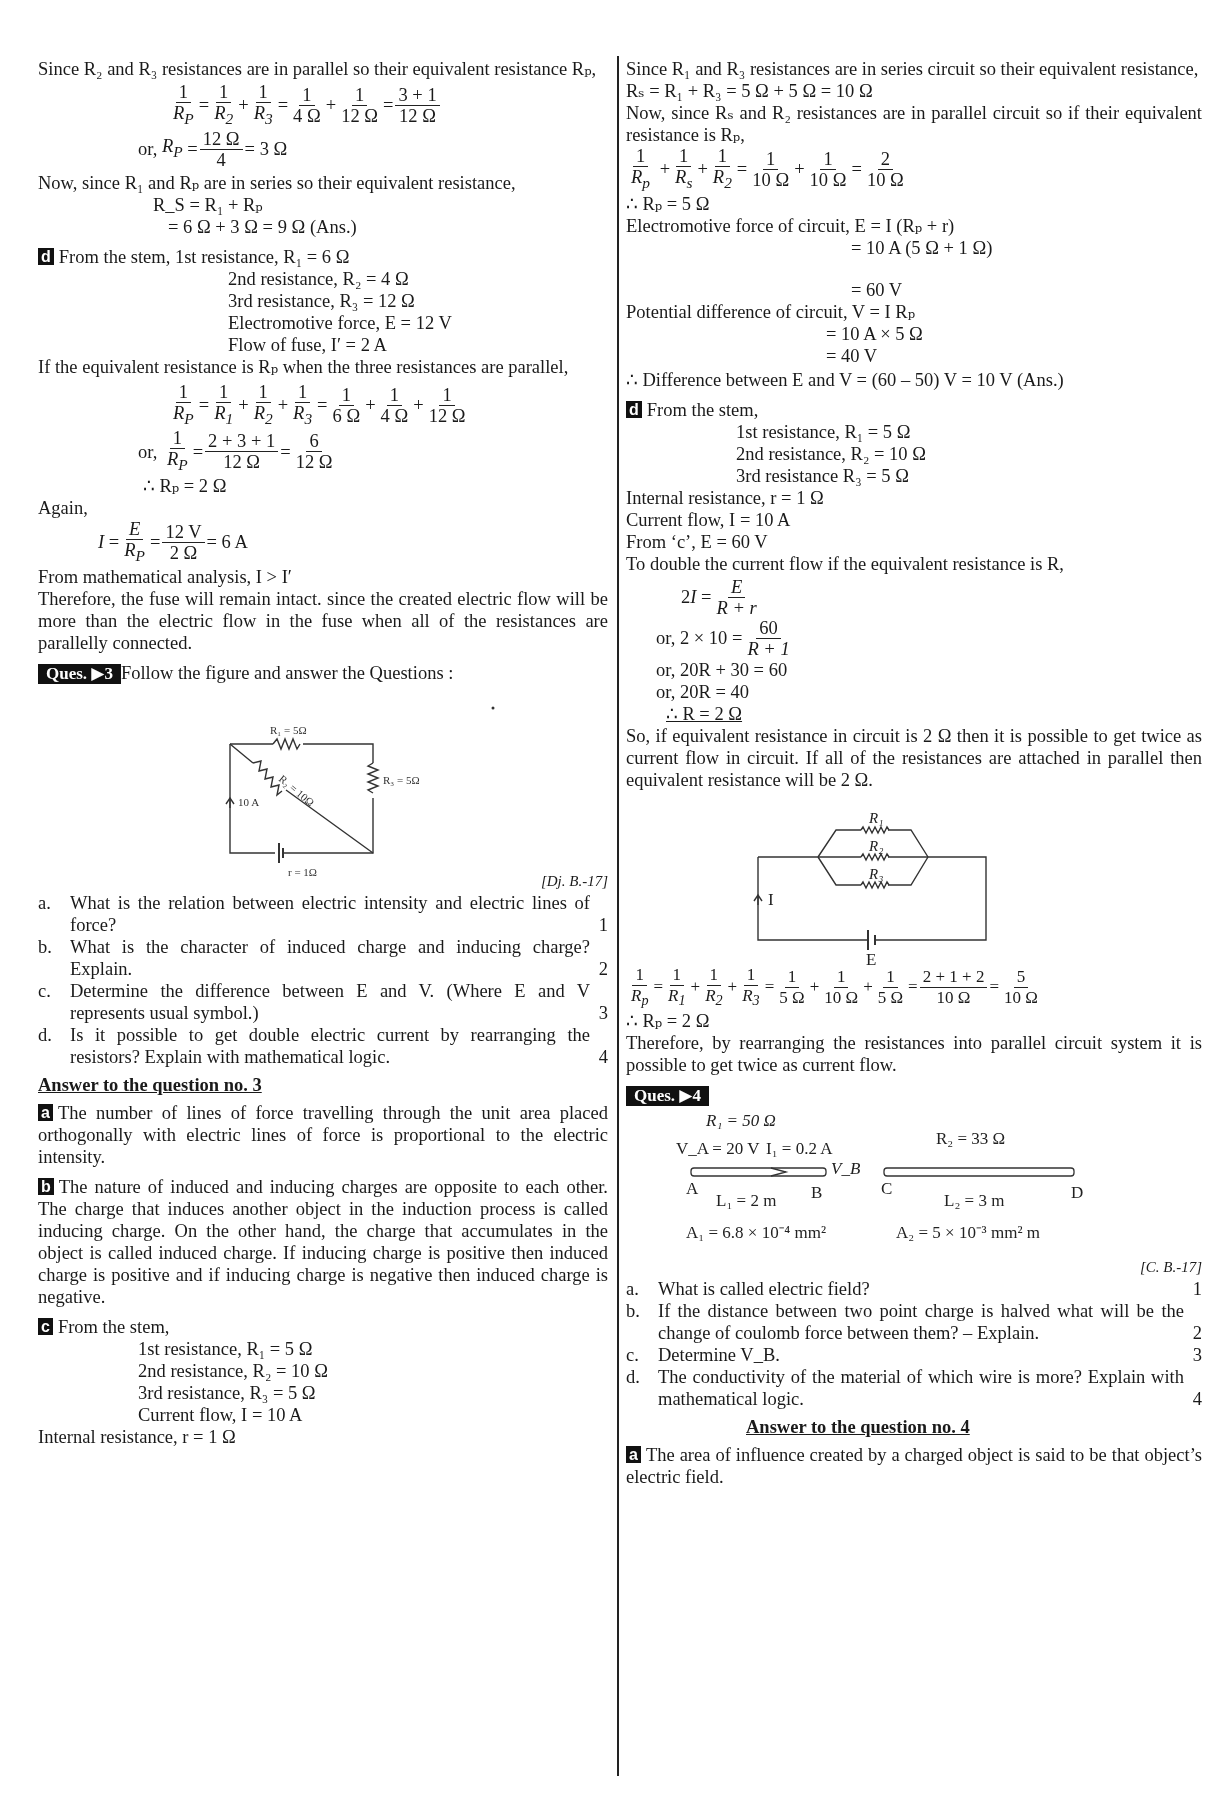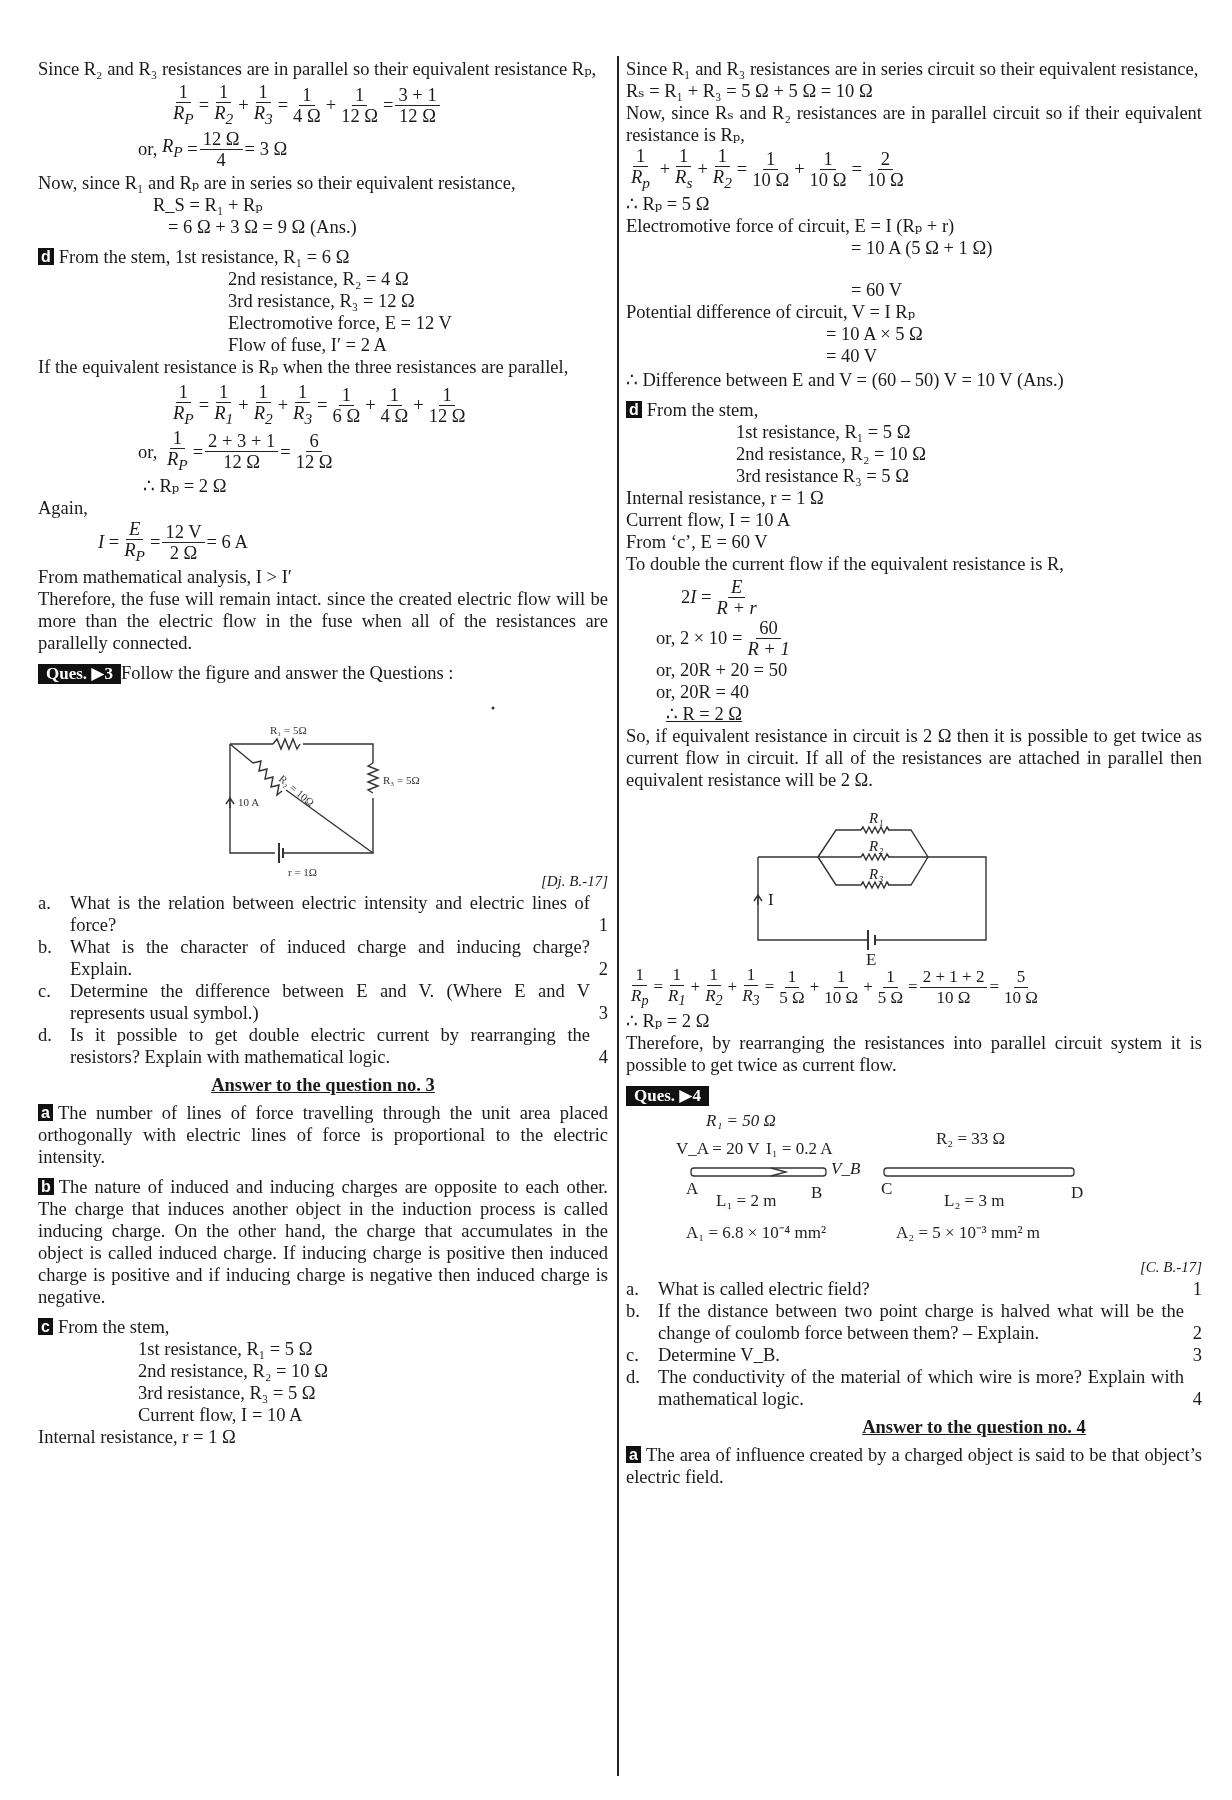--- a/index.html
+++ b/index.html
@@ -11,21 +11,21 @@
   .divider { position:absolute; left:617px; top:56px; width:2px; height:1720px; background:#222; }
   p { margin:0; }
   .just { text-align:justify; }
   .badge { display:inline-block; background:#111; color:#fff; font-weight:bold; font-size:16px; line-height:17px; padding:0 3px; margin-right:5px; font-family:"Liberation Sans",sans-serif; vertical-align:1px; }
   .ques { display:inline-block; background:#111; color:#fff; font-weight:bold; padding:0 8px; font-size:17px; line-height:20px; }
   .math { font-style:italic; }
   .frac { display:inline-flex; flex-direction:column; align-items:center; vertical-align:middle; margin:0 2px; line-height:20px; }
   .frac .num { border-bottom:1.3px solid #222; padding:0 3px; }
   .frac .den { padding:0 3px; }
   .eqline { display:flex; align-items:center; white-space:nowrap; }
-  .heading { text-align:center; font-weight:bold; text-decoration:underline; margin:6px 0; }
+  .heading { text-align:left; font-weight:bold; text-decoration:underline; margin:6px 0; }
   .qlist { margin:0; }
   .qitem { display:flex; }
   .qitem .lbl { width:32px; flex:none; }
   .qitem .txt { flex:1; text-align:justify; }
   .qitem .mk { width:18px; text-align:right; flex:none; align-self:flex-end; }
   .src { text-align:right; font-style:italic; font-size:15px; }
   .sp { height:8px; }
   svg text { font-family:"Liberation Serif",serif; }
 </style>
 </head>
@@ -258,21 +258,21 @@
           <span class="num math">E</span>
           <span class="den math">R + r</span>
         </span>
     </div>
     <div class="eqline" style="padding-left:30px;">
       or, 2 × 10 =<span class="frac">
           <span class="num">60</span>
           <span class="den math">R + 1</span>
         </span>
     </div>
-    <p style="padding-left:30px;">or, 20R + 20 = 50</p>
+    <p style="padding-left:30px;">or, 20R + 30 = 60</p>
     <p style="padding-left:30px;">or, 20R = 40</p>
     <p style="padding-left:40px;text-decoration:underline;">∴ R = 2 Ω</p>
     <p class="just">So, if equivalent resistance in circuit is 2 Ω then it is possible to get twice as current flow in circuit. If all of the resistances are attached in parallel then equivalent resistance will be 2 Ω.</p>
 
     <svg width="576" height="170" viewBox="0 0 576 170" style="display:block;margin-top:4px;">
       <g stroke="#333" stroke-width="1.4" fill="none">
         <path d="M132 62 L192 62 M302 62 L360 62 L360 145 L250 145 M242 145 L132 145 L132 62"></path>
         <path d="M192 62 L210 35 L235 35 M262 35 L285 35 L302 62"></path>
         <path d="M192 62 L235 62 M262 62 L302 62"></path>
         <path d="M192 62 L210 90 L235 90 M262 90 L285 90 L302 62"></path>

